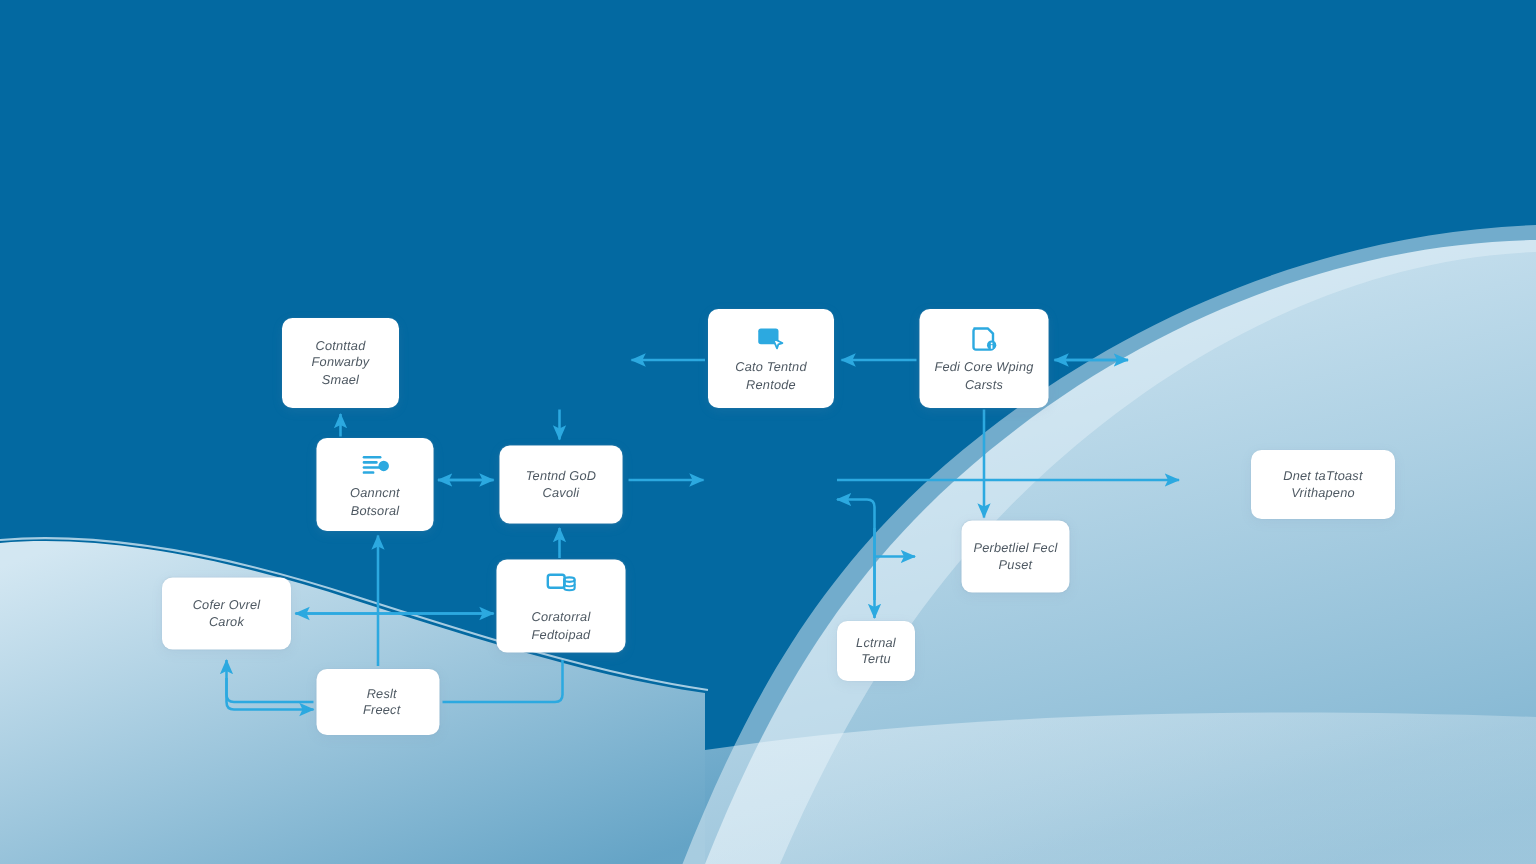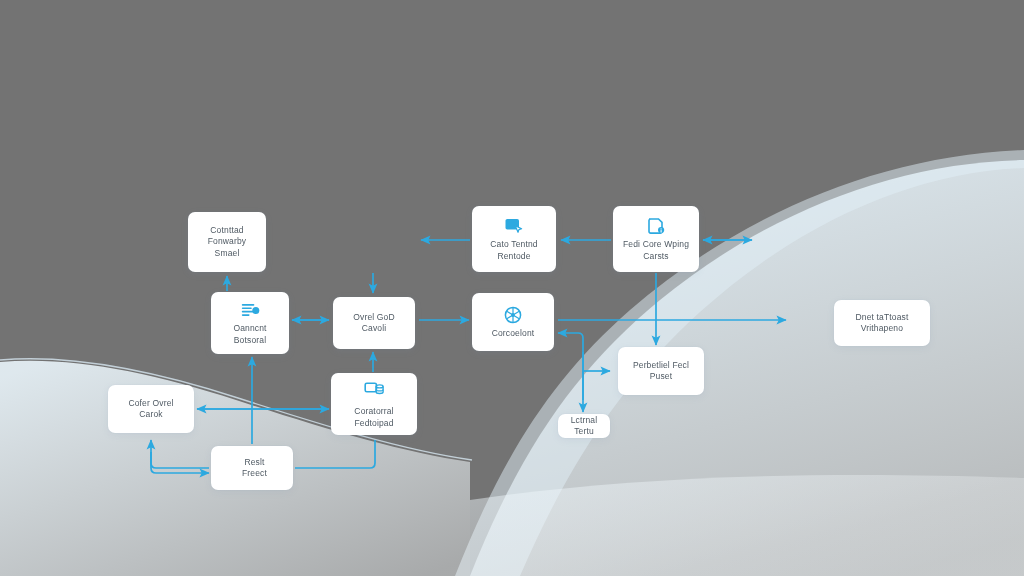--- a/index.html
+++ b/index.html
@@ -9,22 +9,23 @@
     height: 576px;
     overflow: hidden;
     background: #ffffff;
     font-family: "Liberation Sans", sans-serif;
   }
 
   #stage {
     position: relative;
     width: 1024px;
     height: 576px;
-    background: #737373;
+    background: #0369a1;
     overflow: hidden;
+    font-style: italic;
   }
 
   
   #bg-waves {
     position: absolute;
     inset: 0;
     width: 1024px;
     height: 576px;
     pointer-events: none;
   }
@@ -193,48 +194,31 @@
         <rect x="2.8" y="10.8" width="12.5" height="1.7" rx="0.8" fill="#2ca9e0"></rect>
         <rect x="2.8" y="14.2" width="7.8" height="1.7" rx="0.8" fill="#2ca9e0"></rect>
         <circle cx="16.8" cy="10.6" r="3.5" fill="#2ca9e0"></circle>
       </svg>
     </span>
     <div class="node-label">Oanncnt
 Botsoral</div>
   </div>
 
   <div class="node" style="left:333px;top:297px;width:82px;height:52px;">
-    <div class="node-label">Ovrel GoD
+    <div class="node-label">Tentnd GoD
 Cavoli</div>
   </div>
 
-  <div class="node has-icon" style="left:472px;top:293px;width:82px;height:58px;">
-    <span class="node-icon">
-      <svg width="22" height="20" viewBox="0 0 22 20" xmlns="http://www.w3.org/2000/svg">
-        <circle cx="11" cy="10" r="7.6" fill="none" stroke="#2ca9e0" stroke-width="1.5"></circle>
-        <g stroke="#2ca9e0" stroke-width="1.2" stroke-linecap="round">
-          <line x1="11" y1="10" x2="11" y2="3.2"></line>
-          <line x1="11" y1="10" x2="16.8" y2="6.6"></line>
-          <line x1="11" y1="10" x2="16.8" y2="13.4"></line>
-          <line x1="11" y1="10" x2="11" y2="16.8"></line>
-          <line x1="11" y1="10" x2="5.2" y2="13.4"></line>
-          <line x1="11" y1="10" x2="5.2" y2="6.6"></line>
-        </g>
-        <circle cx="11" cy="10" r="1.9" fill="#2ca9e0"></circle>
-      </svg>
-    </span>
-    <div class="node-label">Corcoelont</div>
-  </div>
 
   <div class="node" style="left:789px;top:300px;width:96px;height:46px;margin-left:45px;">
     <div class="node-label">Dnet taTtoast
 Vrithapeno</div>
   </div>
 
-  <div class="node" style="left:618px;top:347px;width:86px;height:48px;">
+  <div class="node" style="left:641px;top:347px;width:72px;height:48px;">
     <div class="node-label">Perbetliel Fecl
 Puset</div>
   </div>
 
   <div class="node" style="left:108px;top:385px;width:86px;height:48px;">
     <div class="node-label">Cofer Ovrel
 Carok</div>
   </div>
 
   <div class="node has-icon" style="left:331px;top:373px;width:86px;height:62px;justify-content:space-between;">
@@ -243,21 +227,21 @@
         <rect x="2.2" y="4.2" width="11.2" height="8.6" rx="1.6" fill="none" stroke="#2ca9e0" stroke-width="1.6"></rect>
         <ellipse cx="16.6" cy="7.4" rx="3.5" ry="1.5" fill="none" stroke="#2ca9e0" stroke-width="1.4"></ellipse>
         <path d="M13.1,7.4 v5.6 c0,0.85 1.57,1.5 3.5,1.5 s3.5,-0.65 3.5,-1.5 v-5.6" fill="none" stroke="#2ca9e0" stroke-width="1.4"></path>
         <path d="M13.1,10.4 c0,0.85 1.57,1.5 3.5,1.5 s3.5,-0.65 3.5,-1.5" fill="none" stroke="#2ca9e0" stroke-width="1.2"></path>
       </svg>
     </span>
     <div class="node-label">Coratorral
 Fedtoipad</div>
   </div>
 
-  <div class="node" style="left:558px;top:414px;width:52px;height:24px;justify-content:center;">
+  <div class="node" style="left:558px;top:414px;width:52px;height:40px;justify-content:center;">
     <div class="node-label">Lctrnal
 Tertu</div>
   </div>
 
   <div class="node" style="left:211px;top:446px;width:82px;height:44px;padding-left:12px;">
     <div class="node-label">Reslt
 Freect</div>
   </div>
 
 </div>

